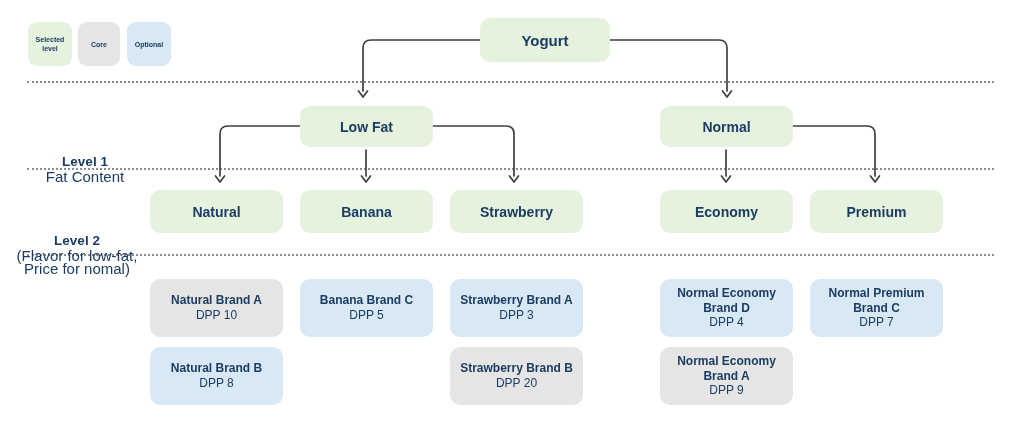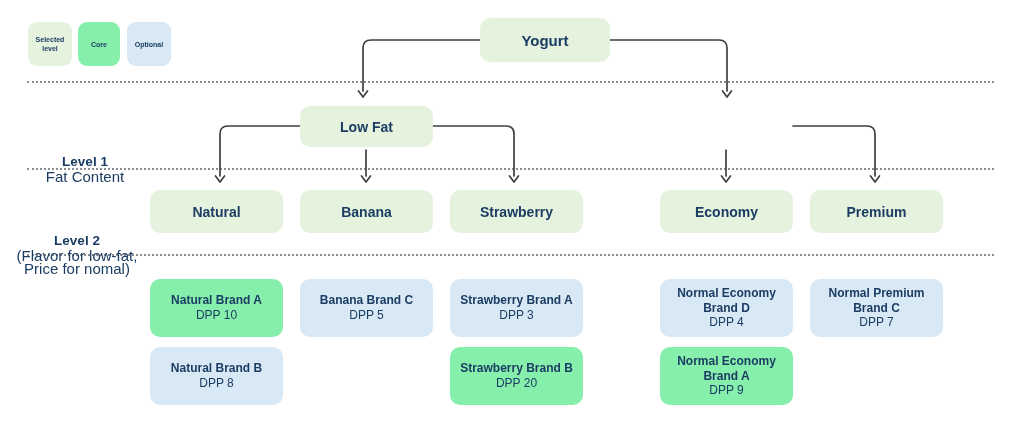--- a/index.html
+++ b/index.html
@@ -3,21 +3,21 @@
 <meta charset="utf-8">
 <style>
   html,body{margin:0;padding:0;background:#ffffff;}
   .canvas{
     position:relative;width:1024px;height:427px;background:#ffffff;overflow:hidden;
     font-family:"Liberation Sans", sans-serif;color:#1C3D63;
   }
   .box{position:absolute;border-radius:10px;display:flex;align-items:center;justify-content:center;
        text-align:center;box-sizing:border-box;}
   .green{background:#E5F2DD;}
-  .pink{background:#86efac;}
+  .pink{background:#e5e5e5;}
   .blue{background:#D8E8F5;}
 
   
   .legend-box{position:absolute;top:22px;width:44px;height:44px;border-radius:9px;
       display:flex;align-items:center;justify-content:center;text-align:center;
       font-size:7px;font-weight:bold;line-height:9px;color:#1C3D63;}
 
   
   .dotted{position:absolute;left:27px;width:967px;height:0;border-top:2px dotted #8A8D91;}
 
@@ -86,20 +86,23 @@
   </div>
 
   <div class="row-label" style="left:20px;top:112px;">
     <span class="t">Level 1</span>
     <span class="s">Fat Content</span>
   </div>
 
   <div class="box green node lvl1" style="left:300px;">
     <span>Low Fat</span>
   </div>
+  <div class="box green node lvl1" style="left:660px;">
+    <span>Normal</span>
+  </div>
 
   <div class="row-label" style="left:12px;top:191px;">
     <span class="t">Level 2</span>
     <span class="s">(Flavor for low-fat,</span>
     <span class="s">Price for nomal)</span>
   </div>
 
   <div class="box green node lvl2 c1">
     <span>Natural</span>
   </div>

